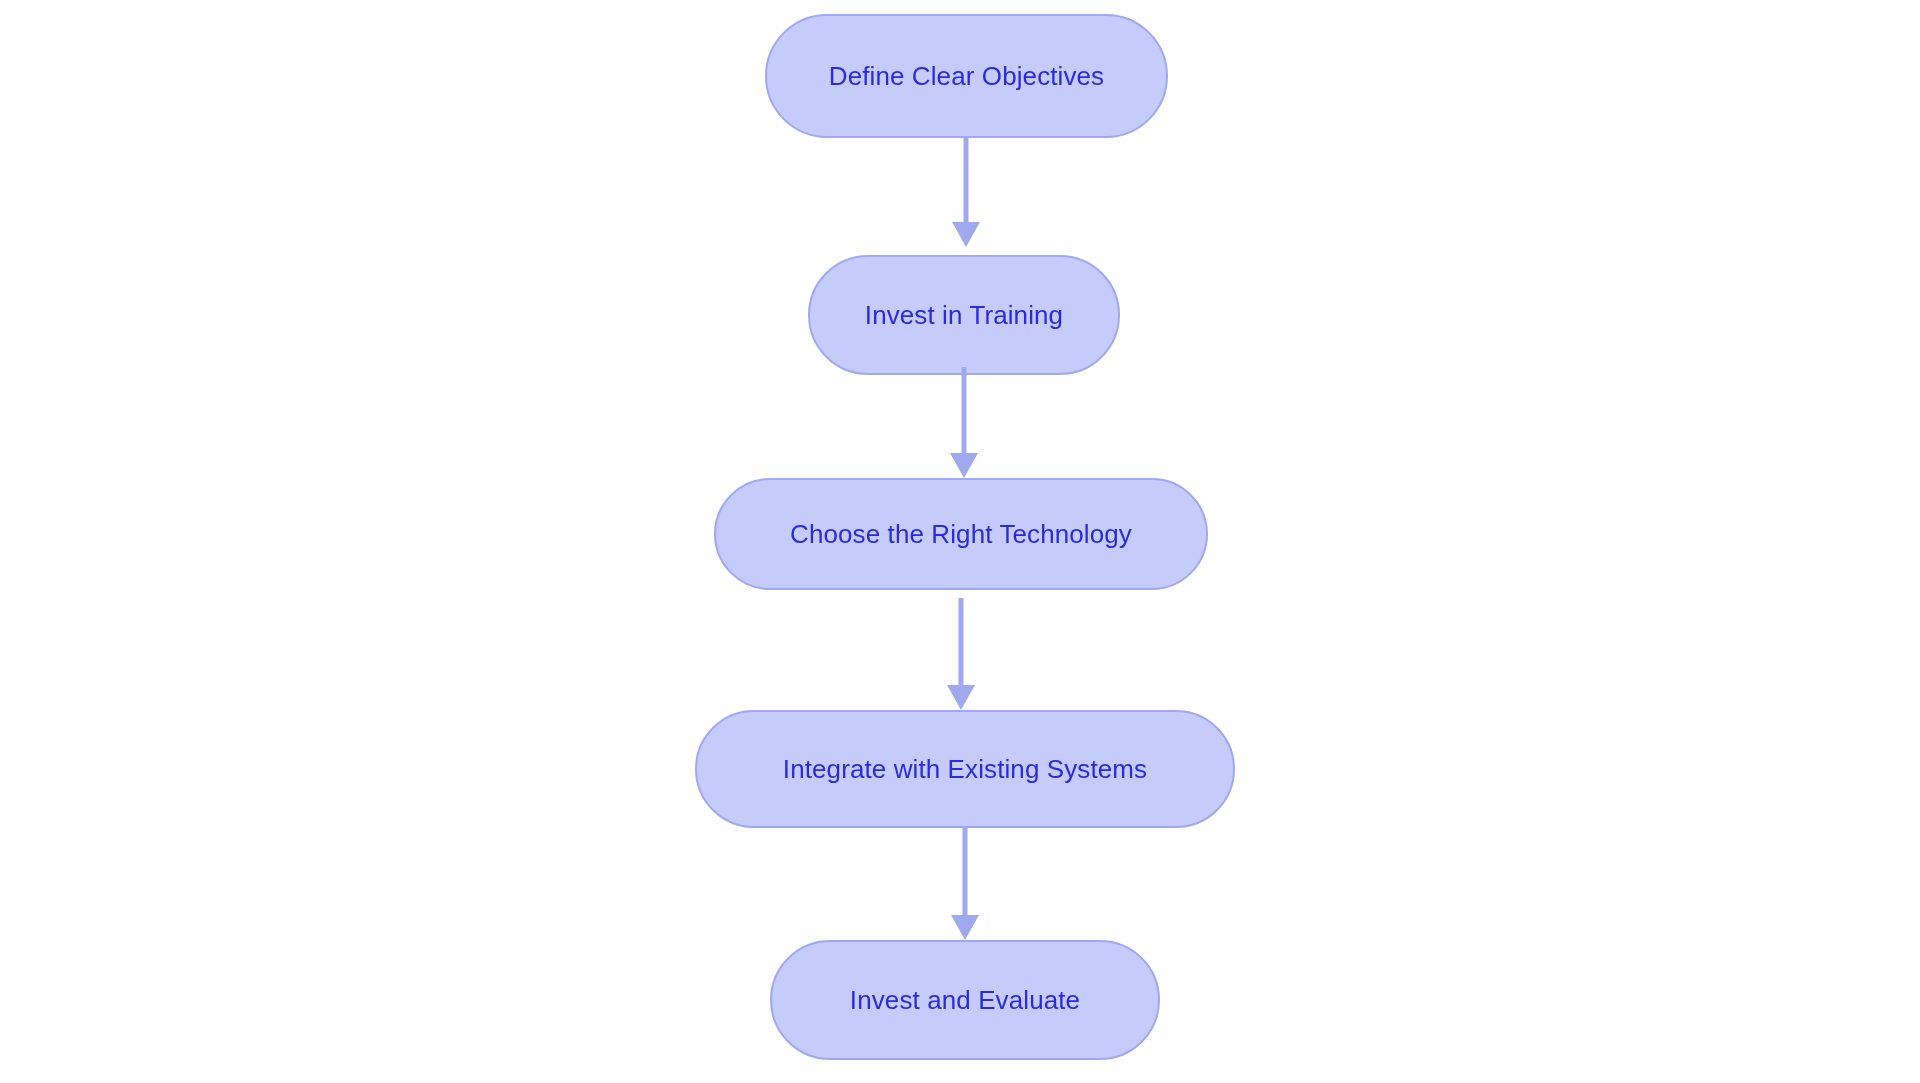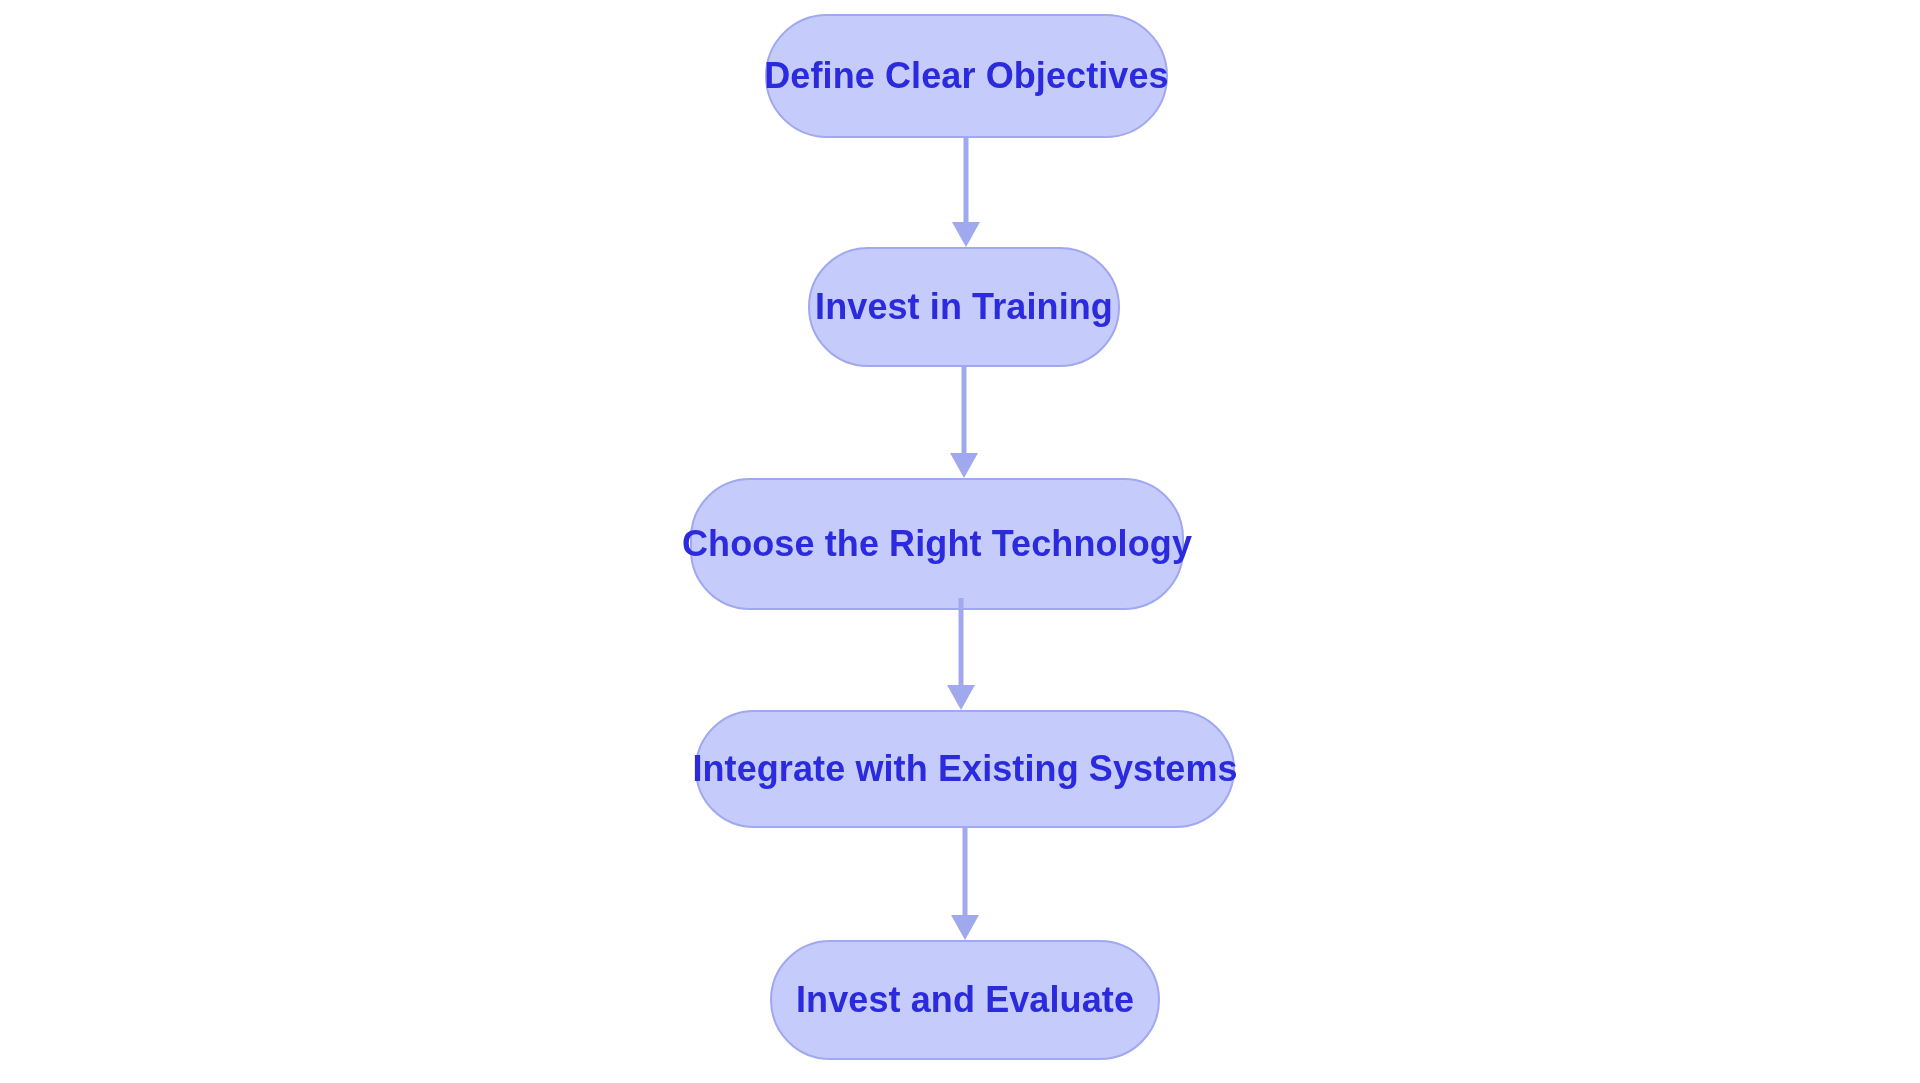--- a/index.html
+++ b/index.html
@@ -27,22 +27,22 @@
     box-sizing: border-box;
     background: #c5cbfa;
     border: 2px solid #9fa8f0;
     border-radius: 62px;
     display: flex;
     align-items: center;
     justify-content: center;
     text-align: center;
     color: #2b2bdd;
     font-family: "Liberation Sans", sans-serif;
-    font-size: 36px;
-    font-weight: 700;
+    font-size: 26px;
+    font-weight: 400;
     letter-spacing: 0.1px;
     white-space: nowrap;
     line-height: 1.1;
   }
 
   .node-label {
     display: block;
     color: #2b2bdd;
   }
 
@@ -79,30 +79,30 @@
 
   <div class="flow-node" id="node-0" style="left: 765px; top: 14px; width: 403px; height: 124px; background: rgb(197, 203, 250); border-color: rgb(159, 168, 240); color: rgb(43, 43, 221); border-radius: 62px;">
     <span class="node-label">Define Clear Objectives</span>
   </div>
 
   <div class="flow-connector" id="edge-0" style="left: 952px; top: 138px; width: 28px; height: 109px;">
     <div class="connector-line" style="height: 84px; background: rgb(160, 168, 238);"></div>
     <div class="connector-head" style="border-top-color: rgb(160, 168, 238);"></div>
   </div>
 
-  <div class="flow-node" id="node-1" style="left: 808px; top: 247px; width: 312px; height: 120px; background: rgb(197, 203, 250); border-color: rgb(159, 168, 240); color: rgb(43, 43, 221); border-radius: 60px;">
+  <div class="flow-node" id="node-1" style="left: 808px; top: 255px; width: 312px; height: 120px; background: rgb(197, 203, 250); border-color: rgb(159, 168, 240); color: rgb(43, 43, 221); border-radius: 60px;">
     <span class="node-label">Invest in Training</span>
   </div>
 
   <div class="flow-connector" id="edge-1" style="left: 950px; top: 367px; width: 28px; height: 111px;">
     <div class="connector-line" style="height: 86px; background: rgb(160, 168, 238);"></div>
     <div class="connector-head" style="border-top-color: rgb(160, 168, 238);"></div>
   </div>
 
-  <div class="flow-node" id="node-2" style="left: 690px; top: 478px; width: 494px; height: 132px; background: rgb(197, 203, 250); border-color: rgb(159, 168, 240); color: rgb(43, 43, 221); border-radius: 60px;">
+  <div class="flow-node" id="node-2" style="left: 714px; top: 478px; width: 494px; height: 112px; background: rgb(197, 203, 250); border-color: rgb(159, 168, 240); color: rgb(43, 43, 221); border-radius: 60px;">
     <span class="node-label">Choose the Right Technology</span>
   </div>
 
   <div class="flow-connector" id="edge-2" style="left: 947px; top: 598px; width: 28px; height: 112px;">
     <div class="connector-line" style="height: 87px; background: rgb(160, 168, 238);"></div>
     <div class="connector-head" style="border-top-color: rgb(160, 168, 238);"></div>
   </div>
 
   <div class="flow-node" id="node-3" style="left: 695px; top: 710px; width: 540px; height: 118px; background: rgb(197, 203, 250); border-color: rgb(159, 168, 240); color: rgb(43, 43, 221); border-radius: 59px;">
     <span class="node-label">Integrate with Existing Systems</span>

